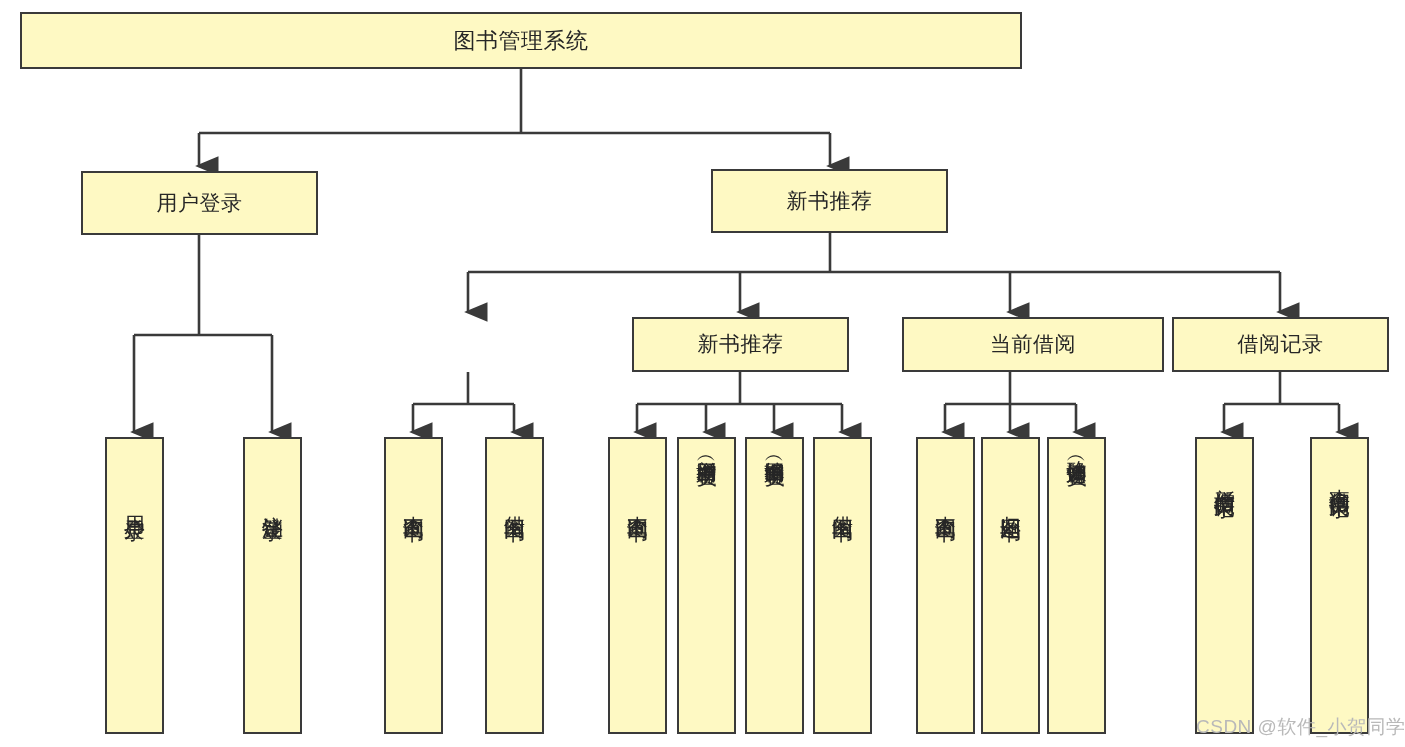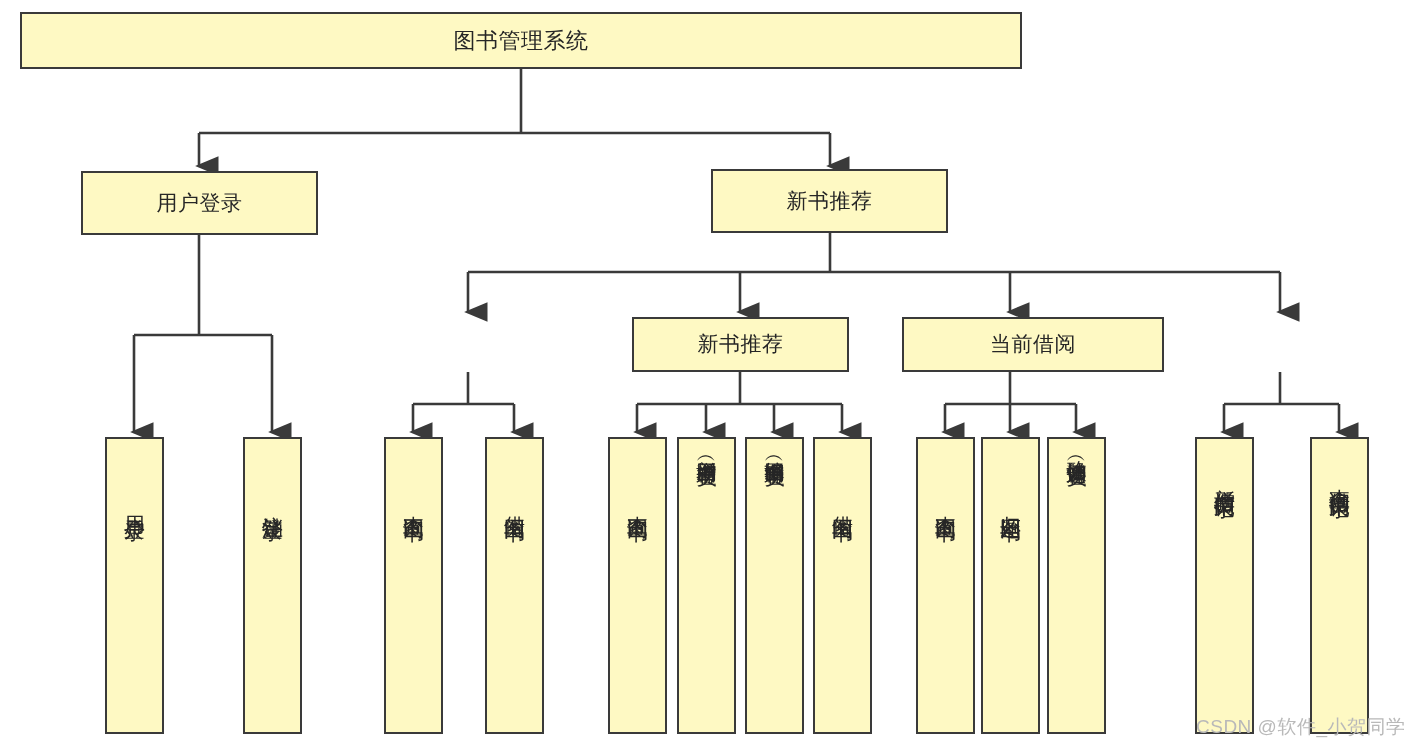--- a/index.html
+++ b/index.html
@@ -143,20 +143,23 @@
   <div class="node horiz" style="left:711px; top:169px; width:237px; height:64px;">
     <span class="label">新书推荐</span>
   </div>
 
   <div class="node horiz" style="left:632px; top:317px; width:217px; height:55px;">
     <span class="label">新书推荐</span>
   </div>
   <div class="node horiz" style="left:902px; top:317px; width:262px; height:55px;">
     <span class="label">当前借阅</span>
   </div>
+  <div class="node horiz" style="left:1172px; top:317px; width:217px; height:55px;">
+    <span class="label">借阅记录</span>
+  </div>
 
   <div class="node vert" style="left:105px; top:437px; width:59px; height:297px; padding-top:60px;">
     <span class="label">用户登录</span>
   </div>
   <div class="node vert" style="left:243px; top:437px; width:59px; height:297px; padding-top:60px;">
     <span class="label">注销登录</span>
   </div>
 
   <div class="node vert" style="left:384px; top:437px; width:59px; height:297px; padding-top:60px;">
     <span class="label">查询图书</span>

